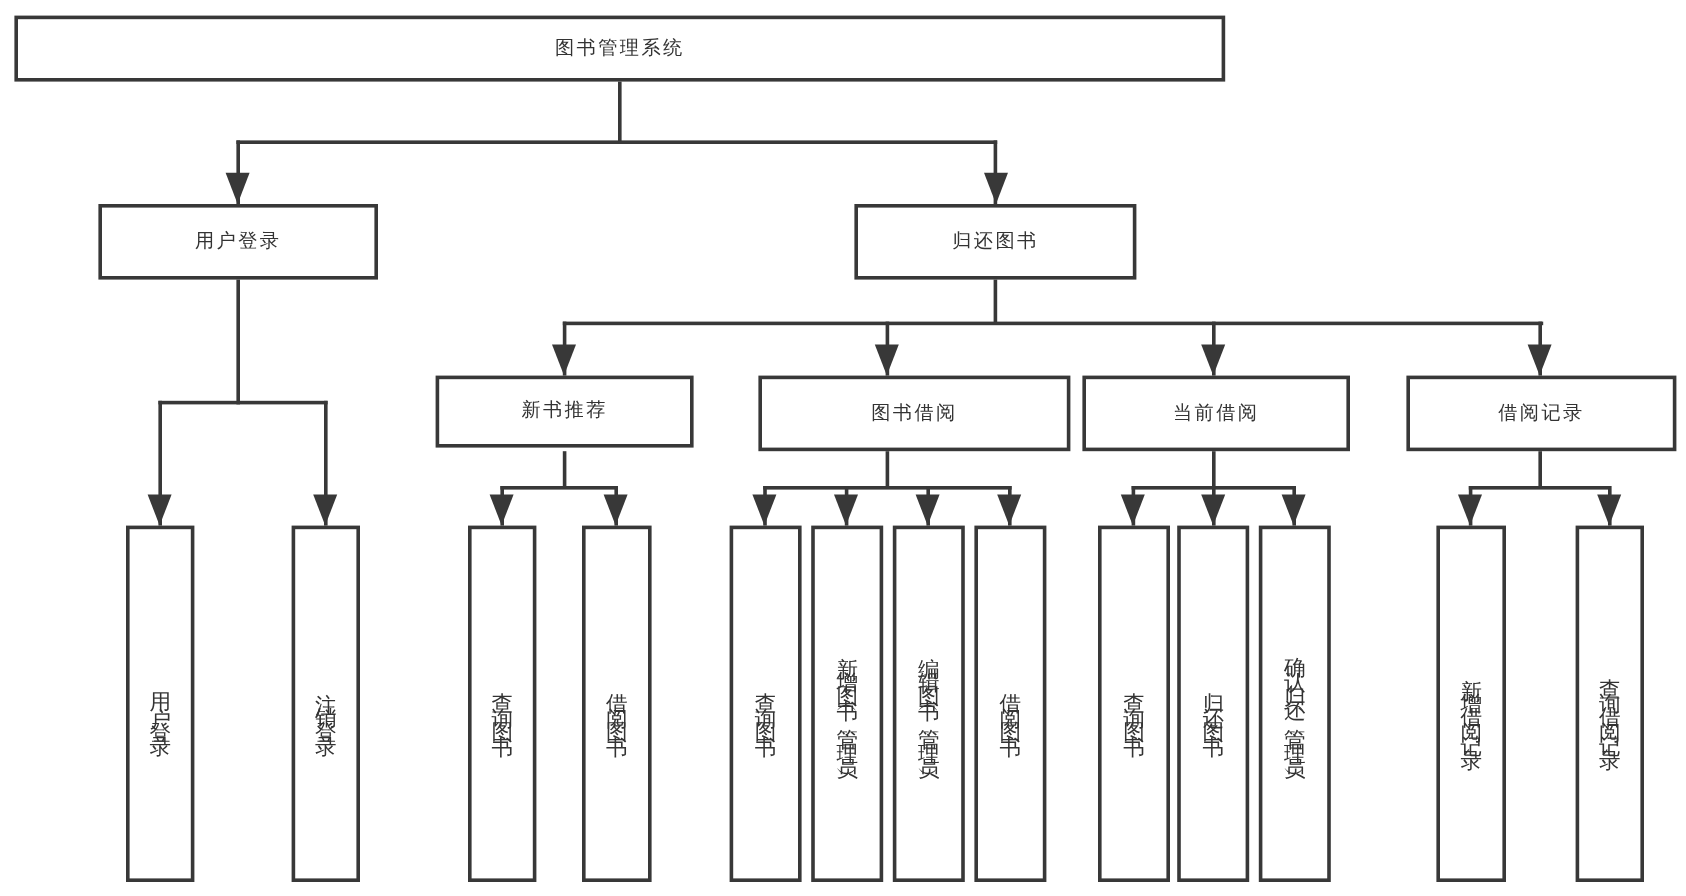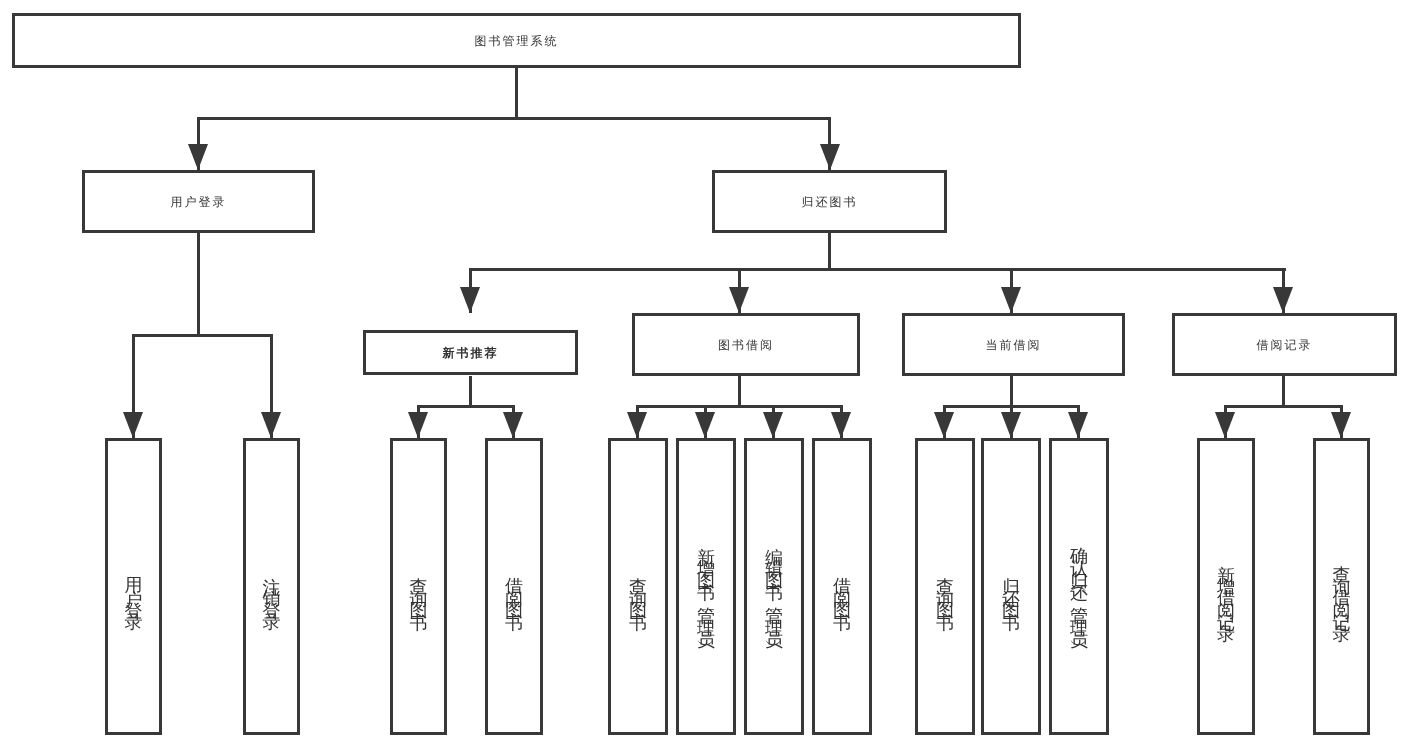--- a/index.html
+++ b/index.html
@@ -18,21 +18,21 @@
     position: absolute;
     box-sizing: border-box;
     border: 3px solid #383838;
     background: #ffffff;
     display: flex;
     align-items: center;
     justify-content: center;
     color: #333333;
   }
   .hlbl {
-    font-size: 12px;
+    font-size: 16px;
     letter-spacing: 2px;
     white-space: nowrap;
     line-height: 1;
   }
   .vlbl {
     writing-mode: vertical-lr;
     text-orientation: mixed;
     font-size: 18px;
     letter-spacing: 12px;
     line-height: 1;
@@ -74,24 +74,24 @@
     <span class="hlbl">图书管理系统</span>
   </div>
 
   <div class="box" style="left:82px; top:170px; width:233px; height:63px;">
     <span class="hlbl">用户登录</span>
   </div>
   <div class="box" style="left:712px; top:170px; width:235px; height:63px;">
     <span class="hlbl">归还图书</span>
   </div>
 
-  <div class="box" style="left:363px; top:330px; width:215px; height:45px;font-weight:bold;">
+  <div class="box" style="left:363px; top:313px; width:215px; height:60px;">
     <span class="hlbl">新书推荐</span>
   </div>
-  <div class="box" style="left:632px; top:313px; width:228px; height:63px;">
+  <div class="box" style="left:632px; top:313px; width:260px; height:63px;">
     <span class="hlbl">图书借阅</span>
   </div>
   <div class="box" style="left:902px; top:313px; width:223px; height:63px;">
     <span class="hlbl">当前借阅</span>
   </div>
   <div class="box" style="left:1172px; top:313px; width:225px; height:63px;">
     <span class="hlbl">借阅记录</span>
   </div>
 
   <div class="box" style="left:105px; top:438px; width:57px; height:297px;">

